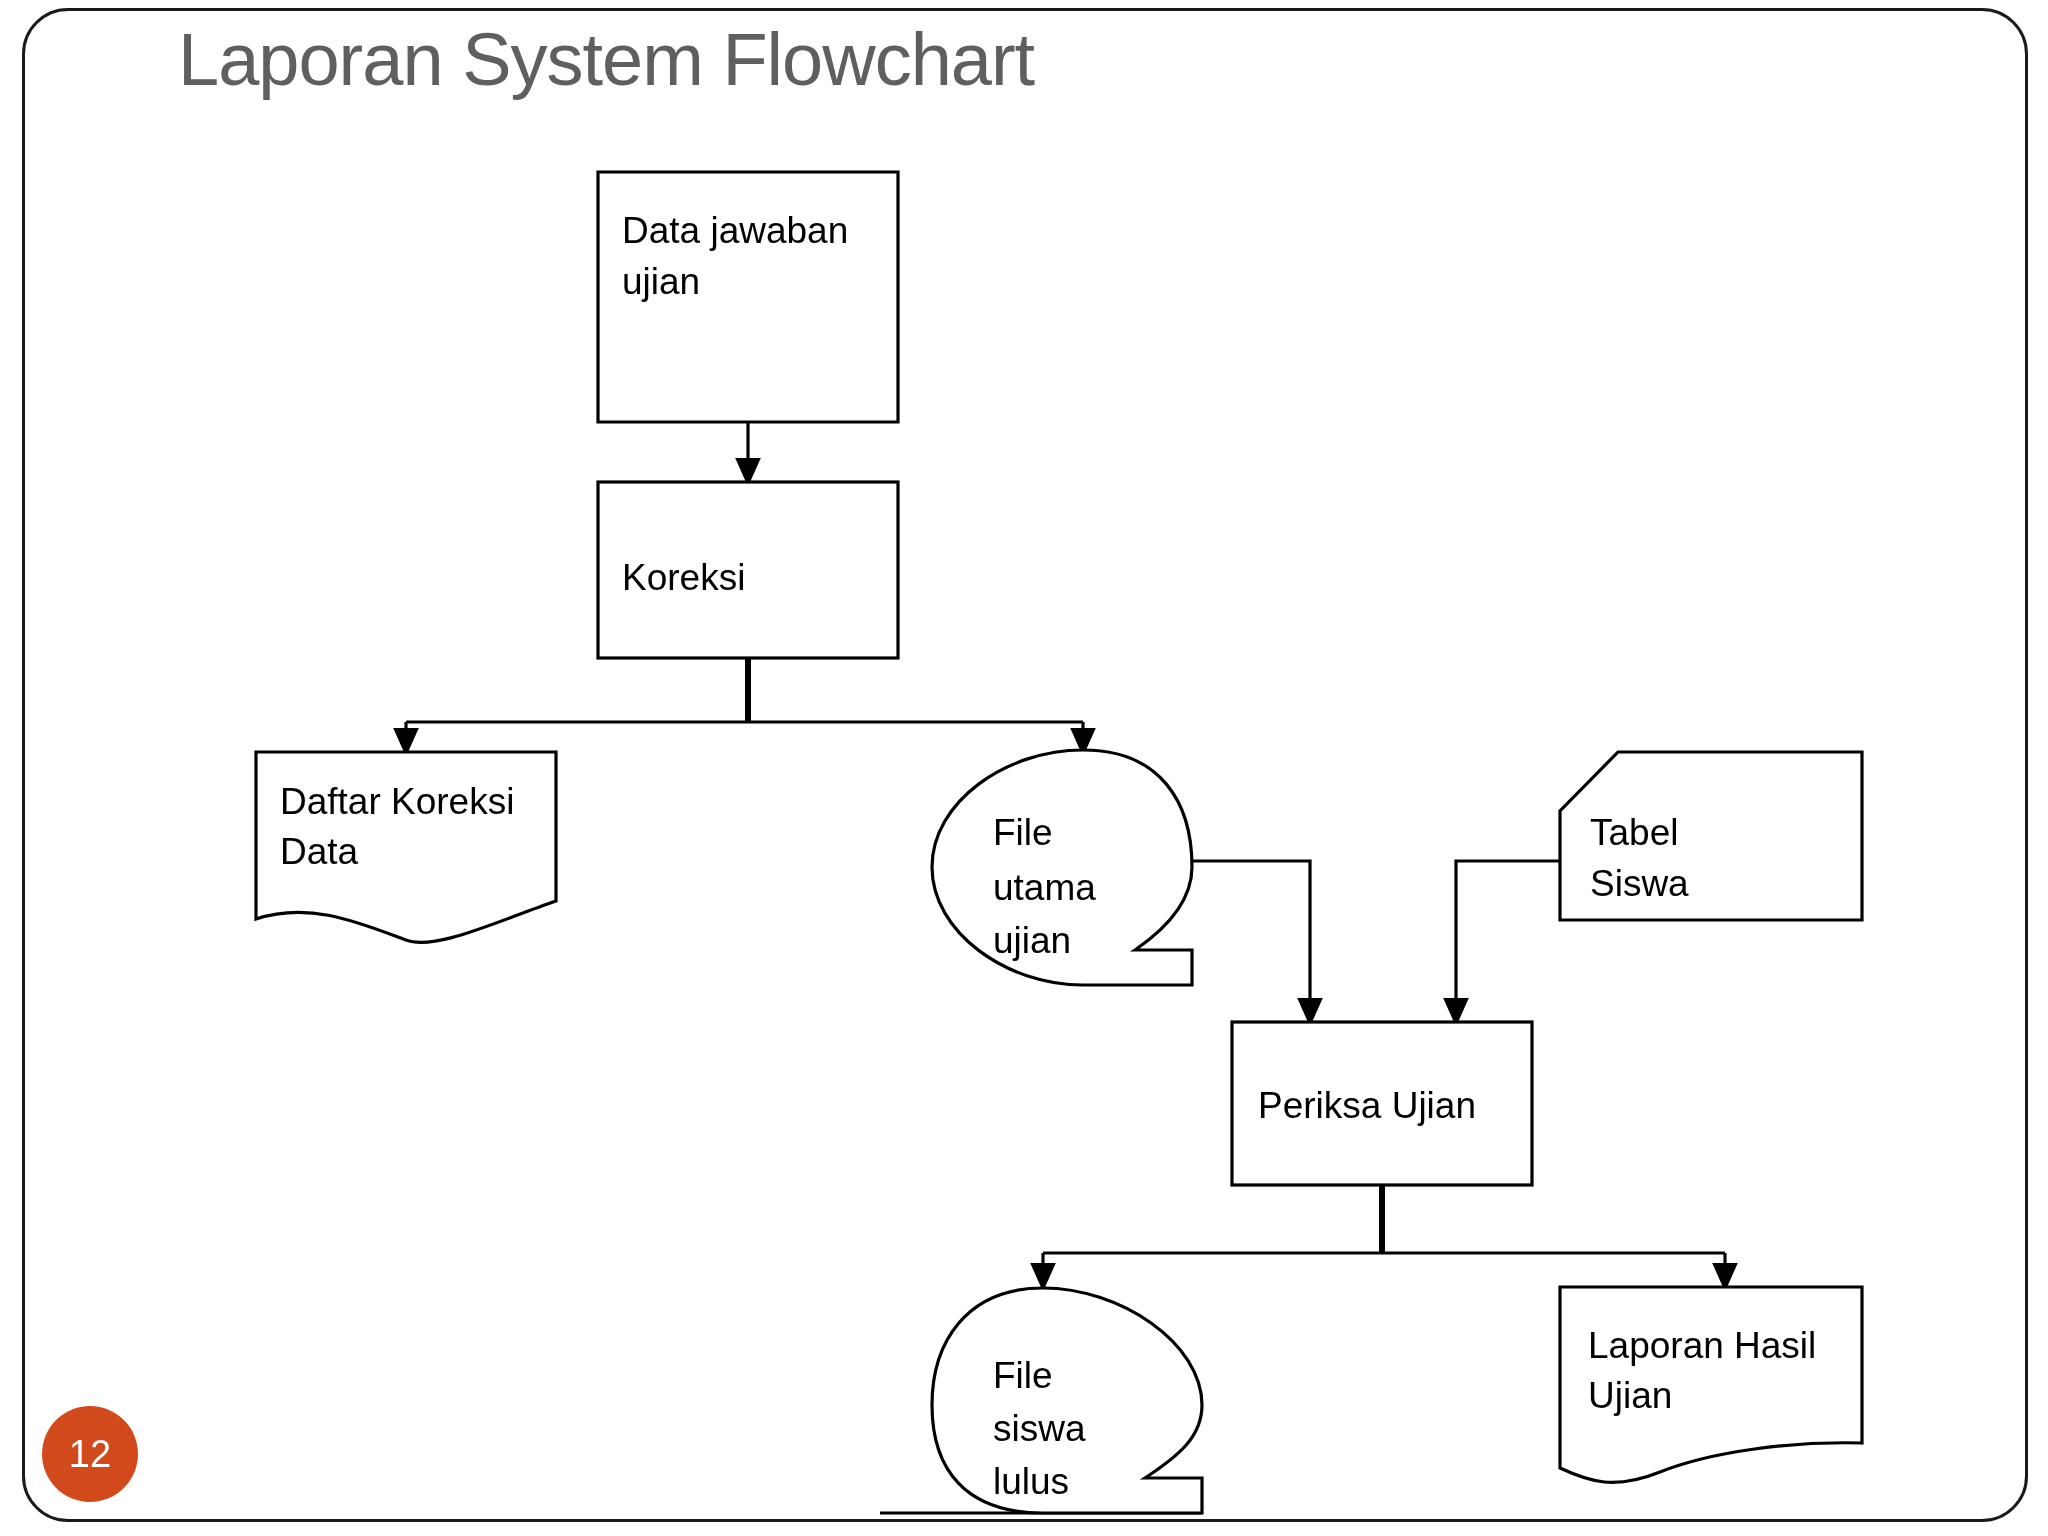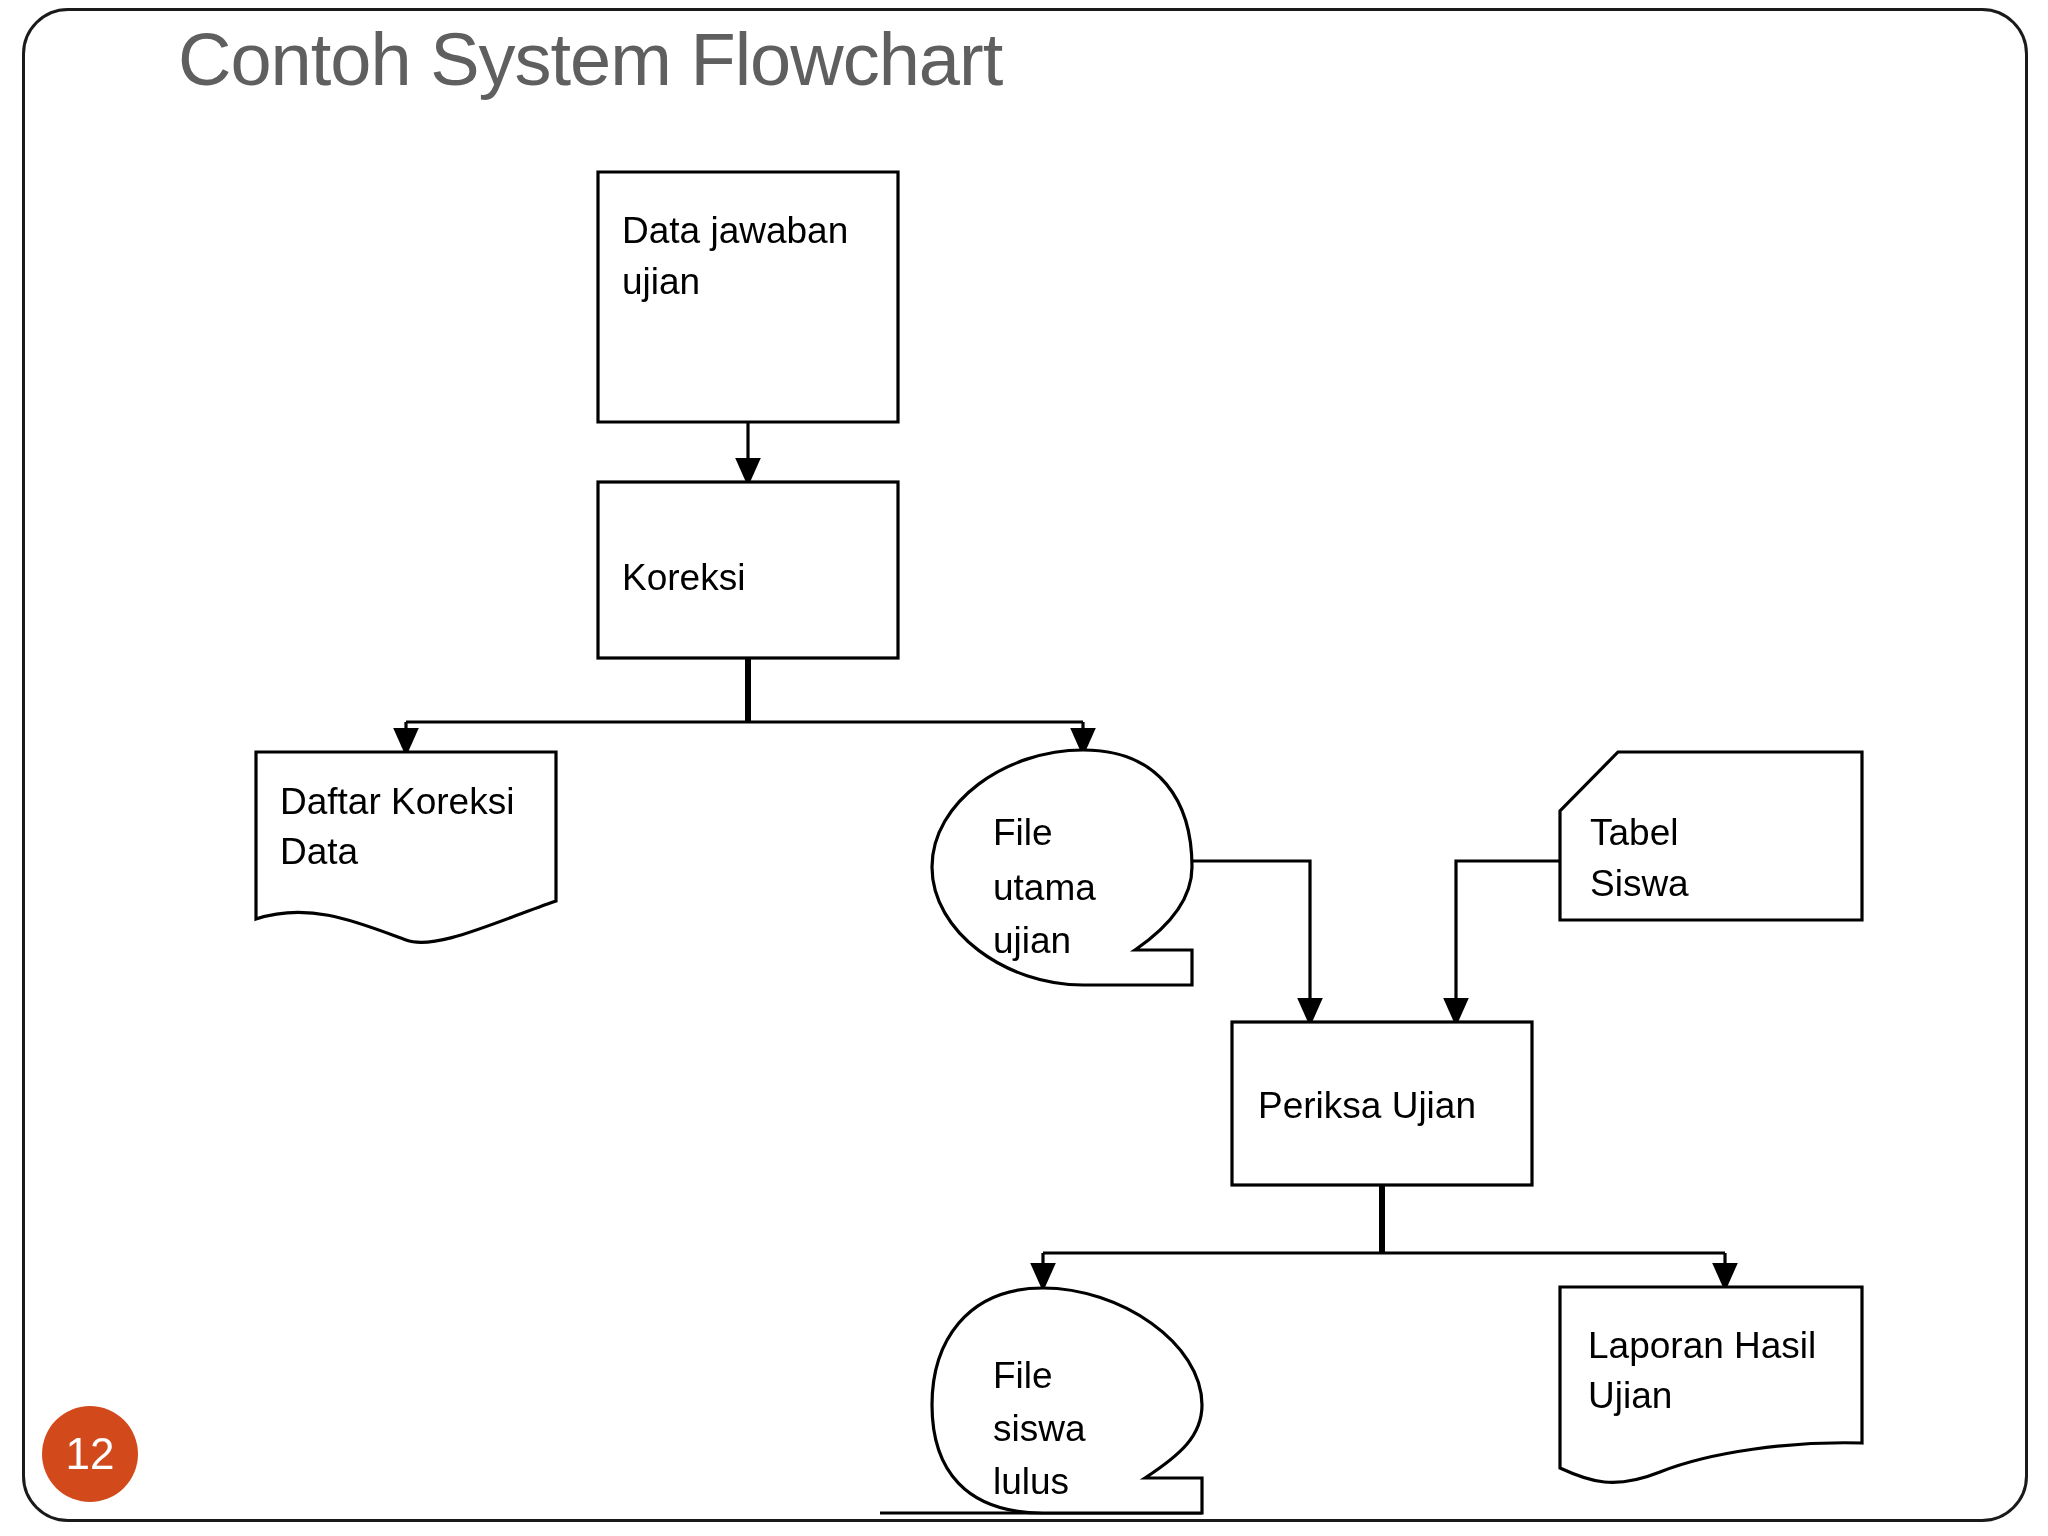--- a/index.html
+++ b/index.html
@@ -35,21 +35,21 @@
     white-space:nowrap;
   }
 
   #page-badge{
     position:absolute;
     left:42px; top:1406px;
     width:96px; height:96px;
     border-radius:50%;
     background:#d2491c;
     color:#ffffff;
-    font-size:44px;
+    font-size:38px;
     display:flex;align-items:center;justify-content:center;
   }
 
   
   #flow{
     position:absolute;
     left:0; top:0;
     width:2048px; height:1227px;
   }
   #flow svg{display:block;}
@@ -60,21 +60,21 @@
     fill:#000000;
   }
 </style>
 </head>
 <body>
 
 <div id="slide">
 
   <div id="frame"></div>
 
-  <div id="title">Contoh System Flowchart</div>
+  <div id="title">Laporan System Flowchart</div>
 
   <div id="page-badge">12</div>
 
   <div id="flow">
     <svg width="2048" height="1536" viewBox="0 0 2048 1536" xmlns="http://www.w3.org/2000/svg">
       <defs>
         <marker id="arrowhead" markerWidth="9" markerHeight="9" refX="7.5" refY="4" orient="auto" markerUnits="strokeWidth">
           <path d="M0,0 L9,4 L0,8 z" fill="#000000"></path>
         </marker>
       </defs>

